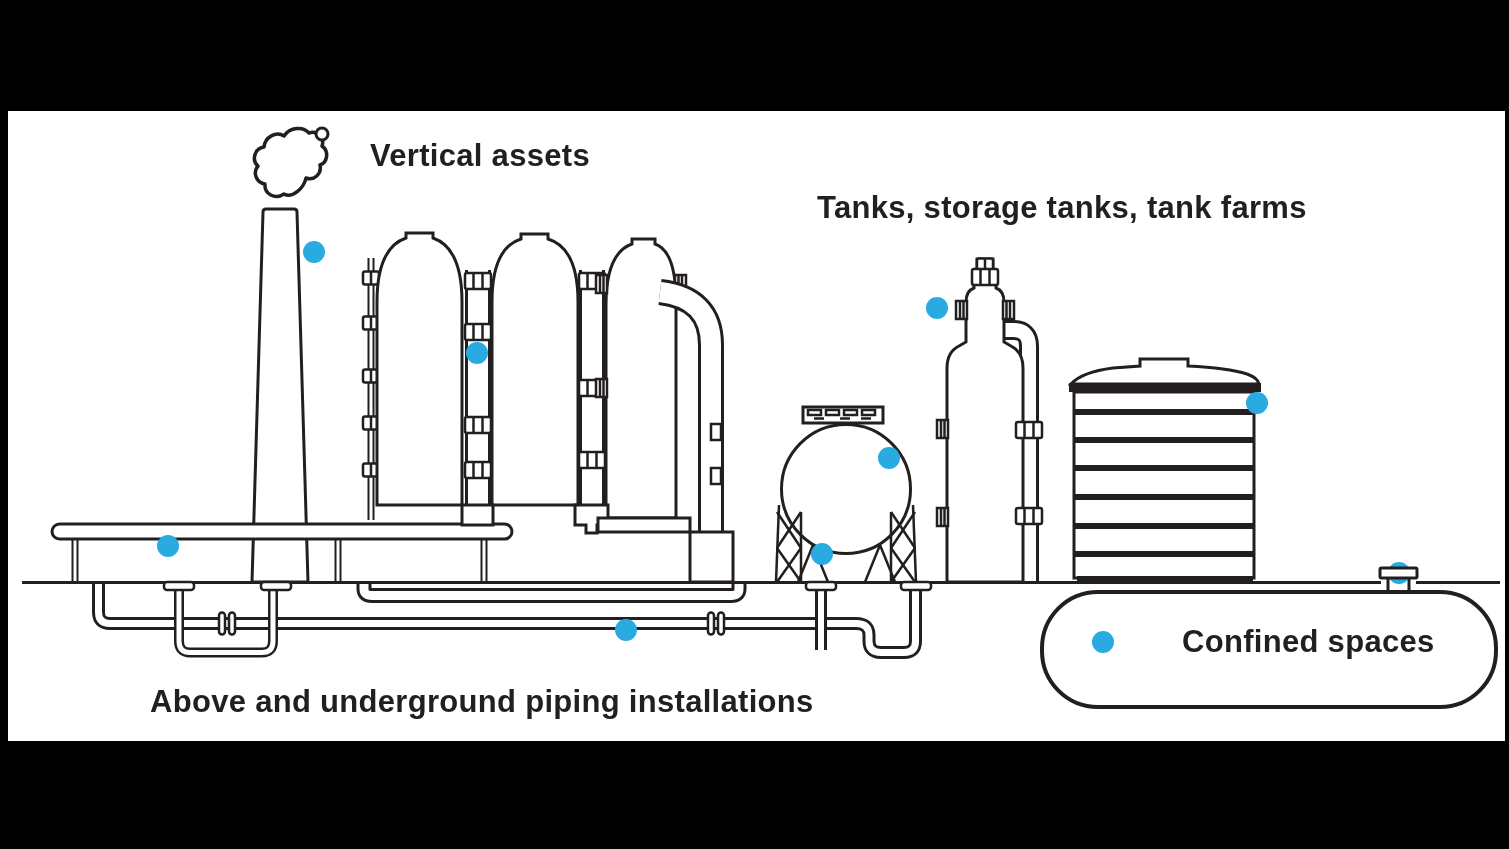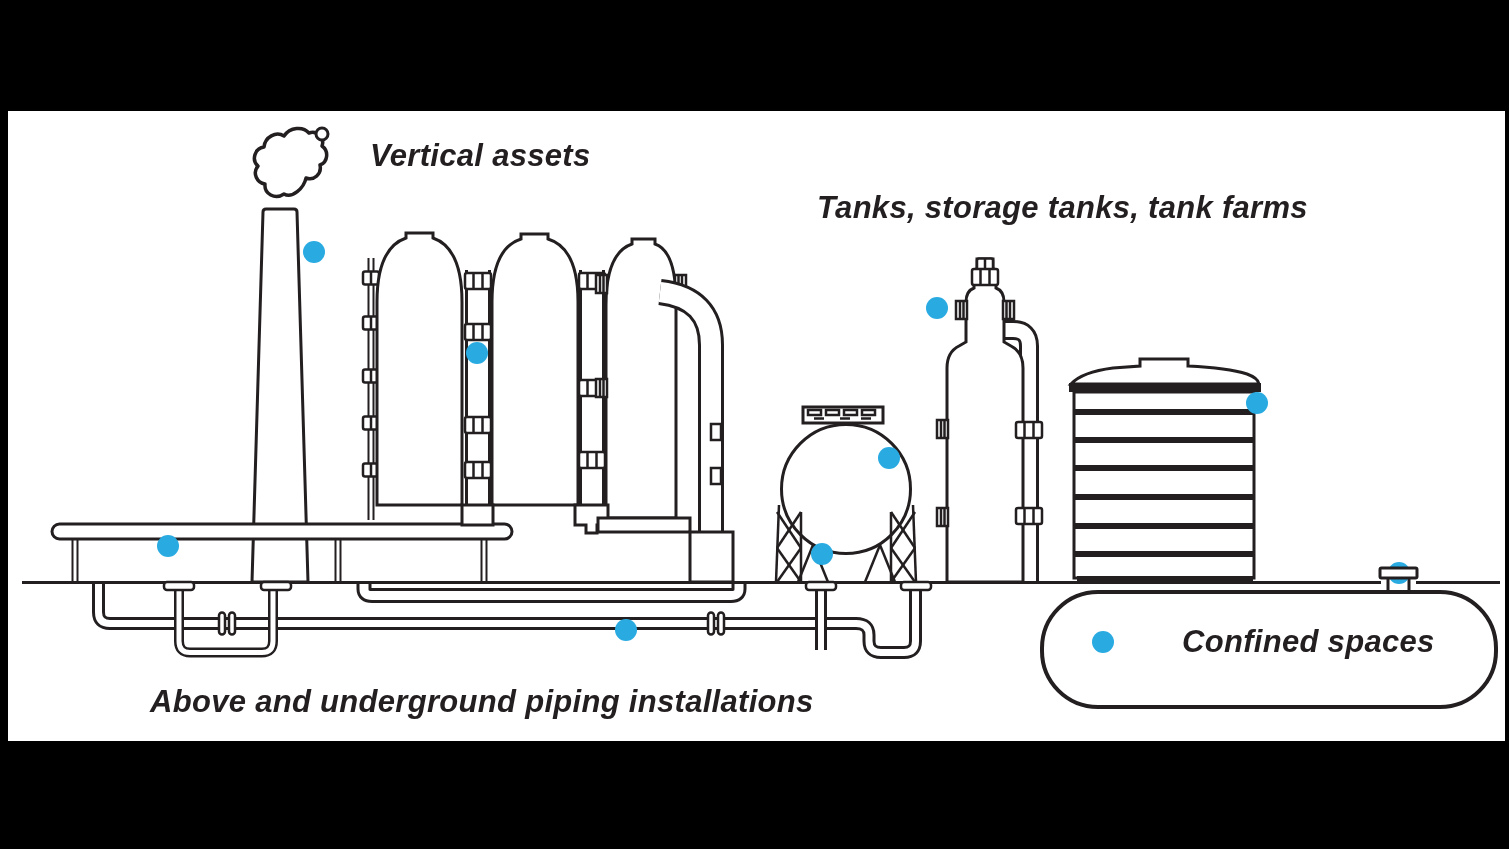--- a/index.html
+++ b/index.html
@@ -1,16 +1,16 @@
 <!DOCTYPE html>
 <html><head>
 <meta charset="utf-8">
 <style>
   html,body{margin:0;padding:0;background:#000;}
-  .stage{position:relative;width:1509px;height:849px;background:#000;overflow:hidden;font-style:italic;}
+  .stage{position:relative;width:1509px;height:849px;background:#000;overflow:hidden;}
   svg{display:block;}
   .s3{stroke:#231f20;stroke-width:3;fill:#ffffff;}
   .s4{stroke:#231f20;stroke-width:4;fill:#ffffff;}
   .l3{stroke:#231f20;stroke-width:3;fill:none;}
   .l25{stroke:#231f20;stroke-width:2.5;fill:none;}
   .fd{fill:#231f20;stroke:none;}
   .pb15{stroke:#231f20;stroke-width:15;fill:none;}
   .pw9{stroke:#fff;stroke-width:9;fill:none;}
   .pb13{stroke:#231f20;stroke-width:13;fill:none;}
   .pw7{stroke:#fff;stroke-width:7;fill:none;}

